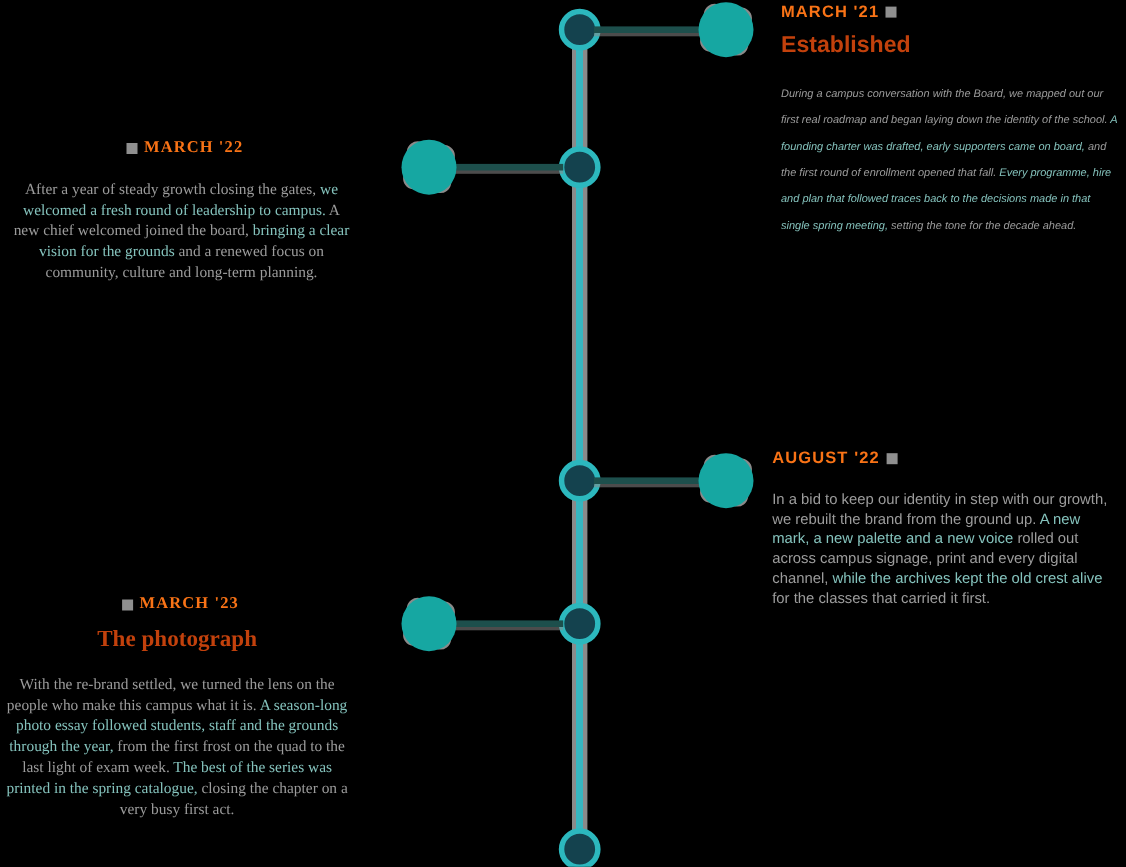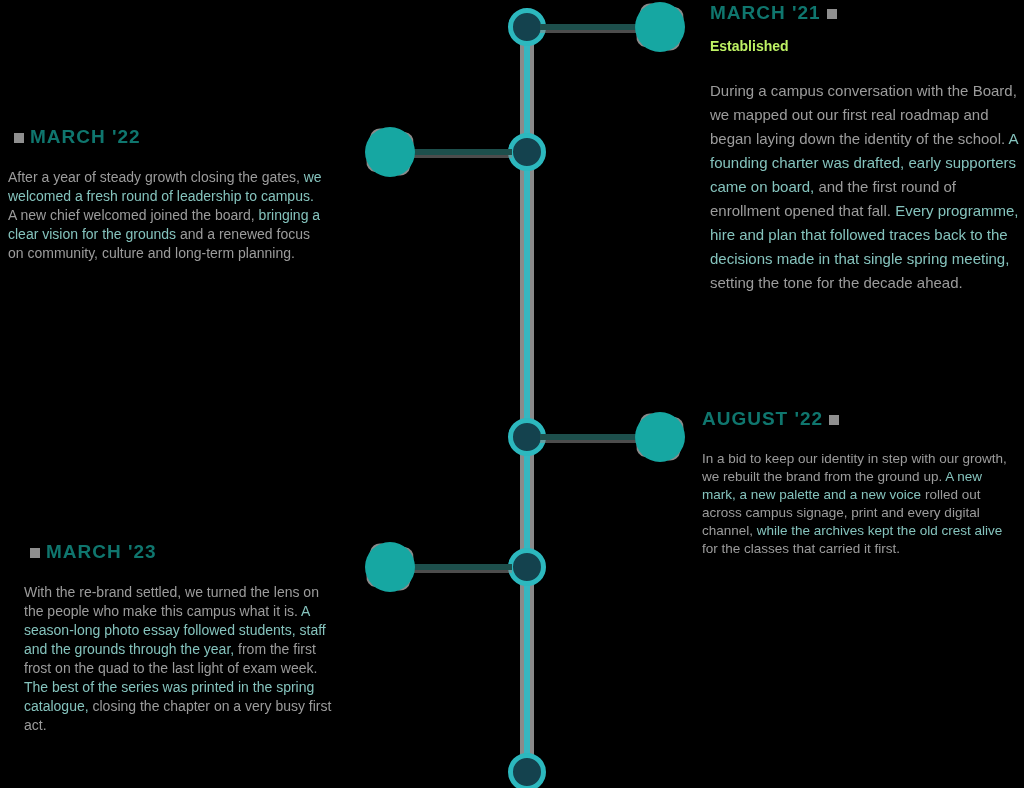--- a/index.html
+++ b/index.html
@@ -40,39 +40,39 @@
     background:#8a8a8a;z-index:-1;transform:rotate(8deg);
   }
   .bigdot.d0{left:635px;top:2px}
   .bigdot.d1{left:365px;top:127px}
   .bigdot.d2{left:635px;top:412px}
   .bigdot.d3{left:365px;top:542px}
 
   
   .event{position:absolute;}
   .event-right{text-align:left;}
-  .event-left{text-align:left;}
+  .event-left{text-align:center;font-family:Liberation Serif, serif;}
   .ev0{left:710px;top:2px;width:310px;}
   .ev1{left:8px;top:126px;width:314px;}
   .ev2{left:702px;top:408px;width:310px;}
-  .ev3{left:24px;top:541px;width:314px;}
+  .ev3{left:4px;top:541px;width:314px;}
 
   .date{
-    color:#0f766e;font-weight:bold;font-size:19px;letter-spacing:1px;
+    color:#f97316;font-weight:bold;font-size:15px;letter-spacing:1px;
     text-transform:uppercase;display:block;
   }
   .deco{
     display:inline-block;width:10px;height:10px;background:#8f8f8f;
     vertical-align:middle;margin:0 6px;
   }
   .title{
-    color:#bef264;font-weight:bold;font-size:14px;margin:9px 0 0;line-height:26px;
+    color:#c2410c;font-weight:bold;font-size:21px;margin:9px 0 0;line-height:26px;
   }
   .body{color:#9c9c9c;margin:20px 0 0;}
-  .b-lg{font-size:15px;line-height:24px;}
+  .b-lg{font-size:10px;line-height:24px;font-style:italic;}
   .b-md{font-size:14px;line-height:19px;}
   .b-sm{font-size:13.5px;line-height:18px;}
   .t{color:#85c3bd;}
   .g{color:#9c9c9c;}
 </style>
 </head>
 <body>
 
 <div class="stage">
 
@@ -105,16 +105,17 @@
     <p class="body b-md"><span class="g">After a year of steady growth closing the gates, </span><span class="t">we welcomed a fresh round of leadership to campus. </span><span class="g">A new chief welcomed joined the board, </span><span class="t">bringing a clear vision for the grounds </span><span class="g">and a renewed focus on community, culture and long-term planning.</span></p>
   </div>
 
   <div class="event event-right ev2">
     <span class="date"><span>AUGUST '22</span><span class="deco"></span></span>
     <p class="body b-sm"><span class="g">In a bid to keep our identity in step with our growth, we rebuilt the brand from the ground up. </span><span class="t">A new mark, a new palette and a new voice </span><span class="g">rolled out across campus signage, print and every digital channel, </span><span class="t">while the archives kept the old crest alive </span><span class="g">for the classes that carried it first.</span></p>
   </div>
 
   <div class="event event-left ev3">
     <span class="date"><span class="deco"></span><span>MARCH '23</span></span>
+    <h2 class="title">The photograph</h2>
     <p class="body b-md"><span class="g">With the re-brand settled, we turned the lens on the people who make this campus what it is. </span><span class="t">A season-long photo essay followed students, staff and the grounds through the year, </span><span class="g">from the first frost on the quad to the last light of exam week. </span><span class="t">The best of the series was printed in the spring catalogue, </span><span class="g">closing the chapter on a very busy first act.</span></p>
   </div>
 
 </div>
 
 </body></html>

